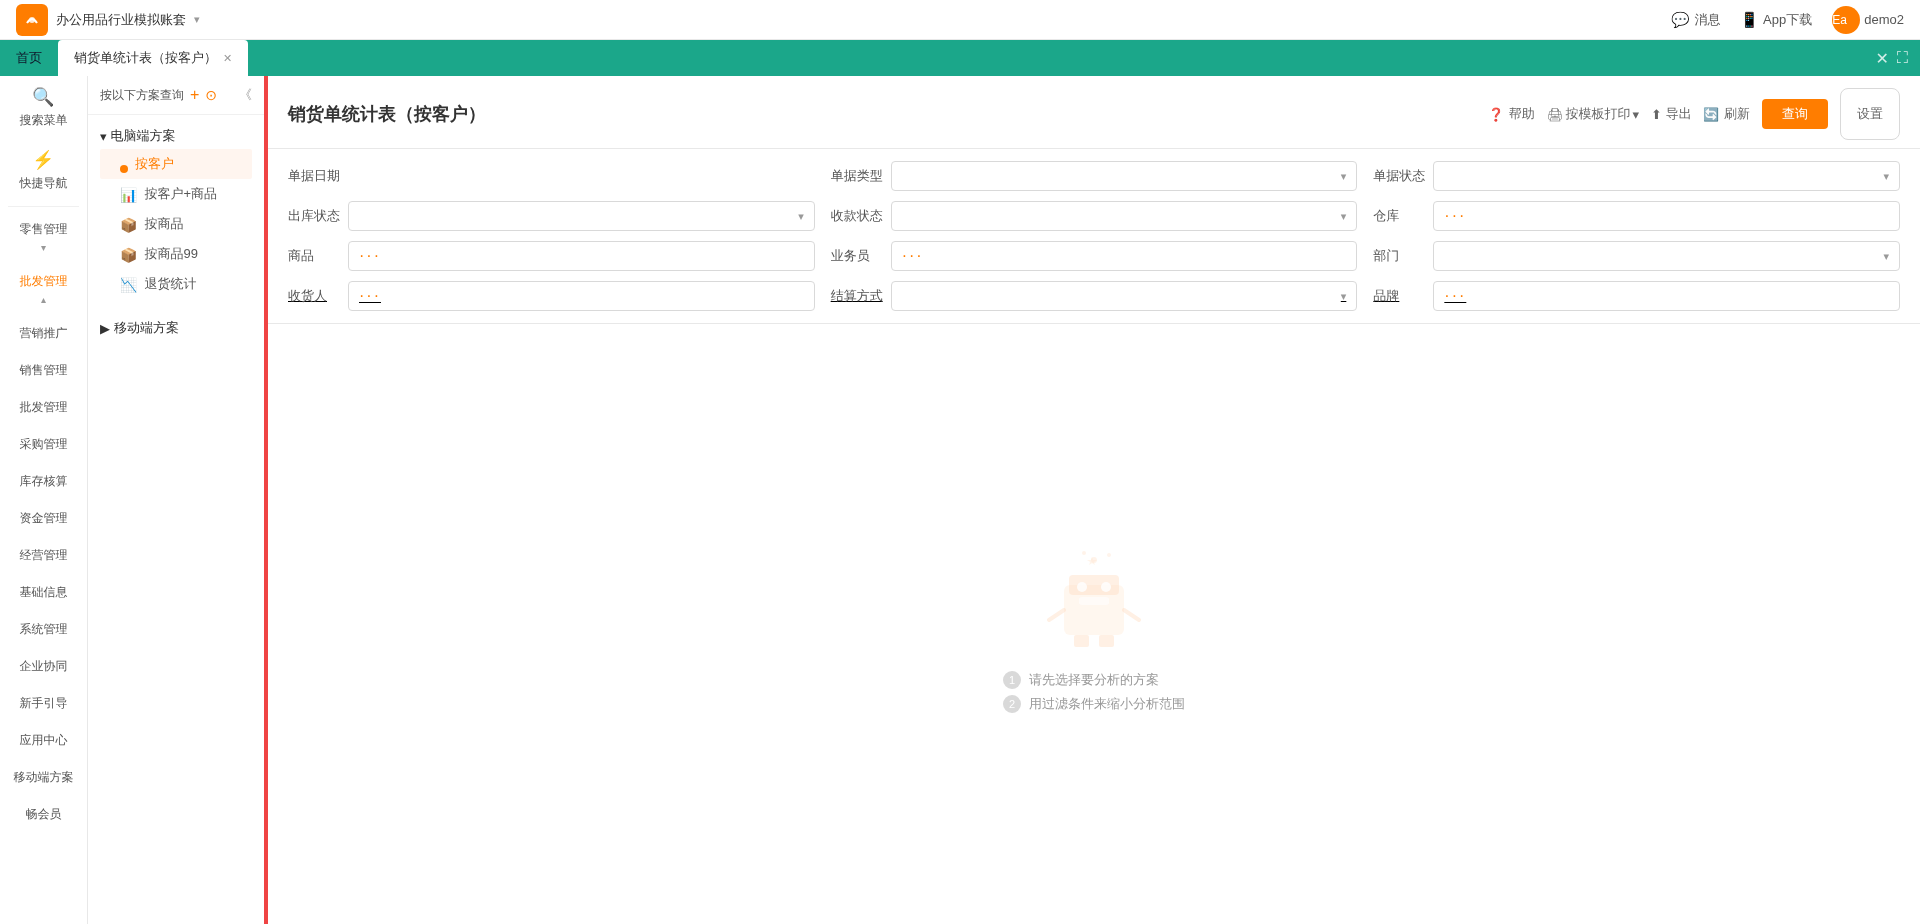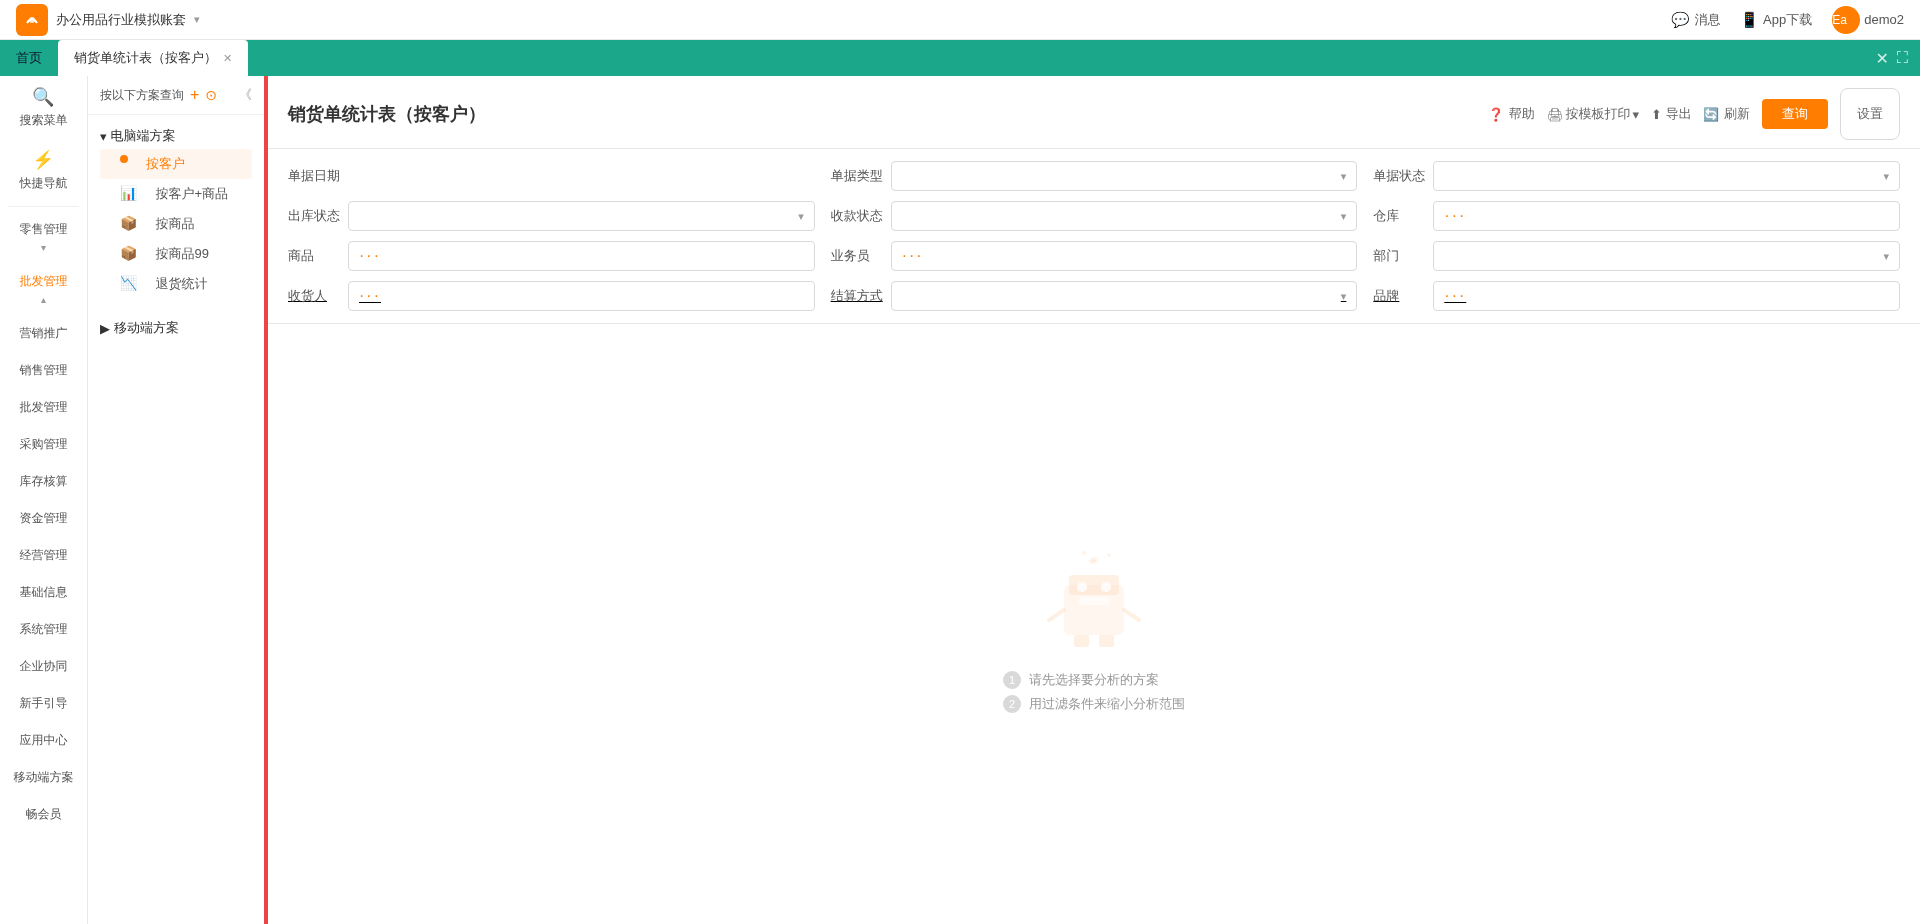--- a/index.html
+++ b/index.html
@@ -172,22 +172,22 @@
       display: flex;
       align-items: center;
       gap: 4px;
       color: #333;
       font-size: 13px;
       padding: 4px 0;
       cursor: pointer;
     }
     .scheme-item {
       display: flex;
-      align-items: flex-start;
-      gap: 18px;
+      align-items: flex-end;
+      gap: 7px;
       padding: 6px 8px 6px 20px;
       cursor: pointer;
       color: #555;
       font-size: 13px;
       border-radius: 2px;
     }
     .scheme-item.active {
       background: #fff5ef;
       color: #ff7d00;
     }

